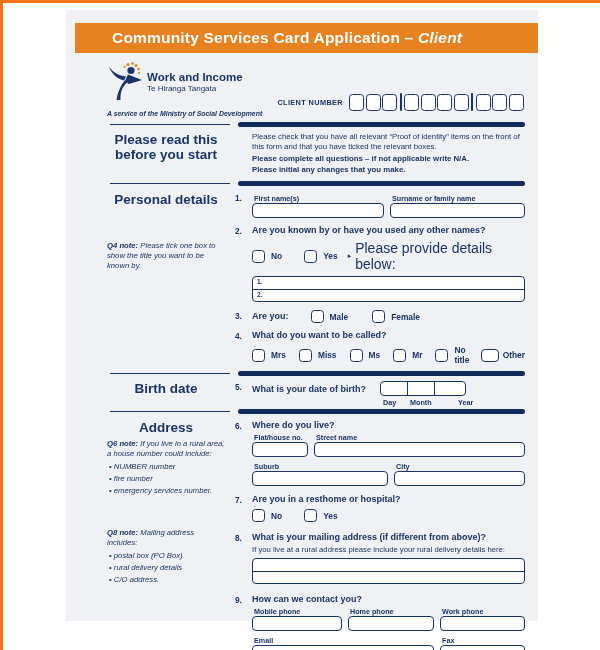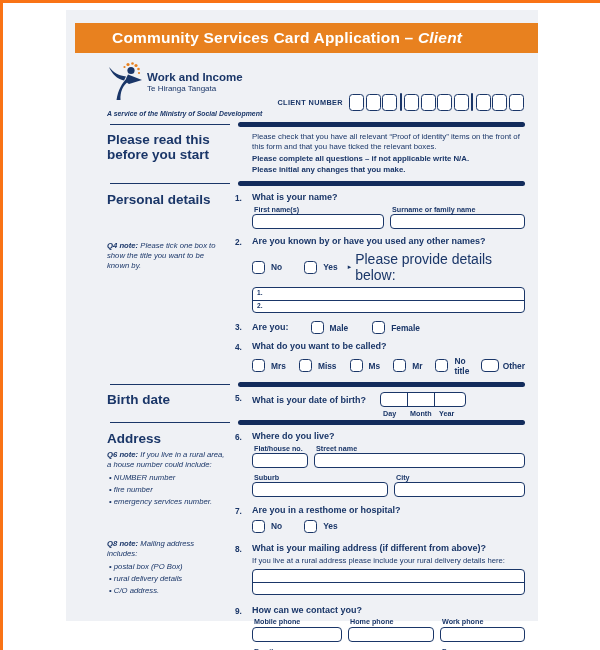--- a/index.html
+++ b/index.html
@@ -34,21 +34,21 @@
   .cnb{width:13px;height:15px;background:#fff;border:1.4px solid #1a3668;border-radius:3.5px;margin-right:1.5px;}
   .cn-sep{width:2px;height:18px;background:#1a3668;margin:0 2.5px 0 1px;border-radius:1px;}
   
   .sep{display:flex;align-items:center;margin:0 13px 0 41px;}
   .sep-thin{width:120px;border-top:1.6px solid #1a3668;margin:0 8px 0 3px;}
   .sep-thick{flex:1;height:5px;background:#132c5c;border-radius:2.5px;}
   
   .section{display:flex;padding:0 13px 0 41px;}
   .col-l{width:128px;flex:0 0 auto;box-sizing:border-box;padding-right:10px;}
   .col-r{flex:1;min-width:0;}
-  .h1{font-size:13.5px;font-weight:bold;line-height:1.12;color:#1a3668;}
+  .h1{font-size:13.5px;font-weight:bold;line-height:1.12;color:#1a3668;text-align:center;}
   .note{font-size:7.7px;font-style:italic;line-height:1.3;color:#1a3668;}
   .note b{font-weight:bold;}
   .blist{margin:2px 0 0 2px;padding:0;list-style:none;}
   .blist li{font-size:7.7px;font-style:italic;line-height:1.55;}
   .blist li::before{content:"• ";font-style:normal;}
   
   .q{display:flex;}
   .qnum{width:17px;flex:0 0 auto;font-size:8.3px;font-weight:bold;padding-top:1px;}
   .qbody{flex:1;min-width:0;}
   .qlabel{font-size:9px;font-weight:bold;line-height:1.2;}
@@ -159,21 +159,20 @@
       <div class="h1">Personal details</div>
       <div class="note" style="margin-top:34px">
         <b>Q4 note:</b><span> Please tick one box to show the title you want to be known by.</span>
       </div>
     </div>
     <div class="col-r">
 
       <div class="q">
         <div class="qnum">1.</div>
         <div class="qbody">
-          <div class="qlabel">What is your name?</div>
           <div class="frow">
             <div style="width:132px;margin-right:6px">
               <div class="flabel">First name(s)</div>
               <div class="ibox"></div>
             </div>
             <div style="flex:1">
               <div class="flabel">Surname or family name</div>
               <div class="ibox"></div>
             </div>
           </div>
@@ -251,21 +250,21 @@
           <div class="frow" style="align-items:flex-start">
             <div class="qlabel" style="padding-top:3px">What is your date of birth?</div>
             <div class="dob-wrap">
               <div class="segbox" style="width:86px">
                 <span class="seg" style="flex:0 0 26px"></span>
                 <span class="seg" style="flex:0 0 26px"></span>
                 <span class="seg"></span>
               </div>
               <div class="dob-labels">
                 <span style="width:27px;padding-left:3px">Day</span>
-                <span style="width:29px">Month</span>
+                <span style="width:48px">Month</span>
                 <span>Year</span>
               </div>
             </div>
           </div>
         </div>
       </div>
     </div>
   </div>
 
   <div class="sep" style="margin-top:2px">

